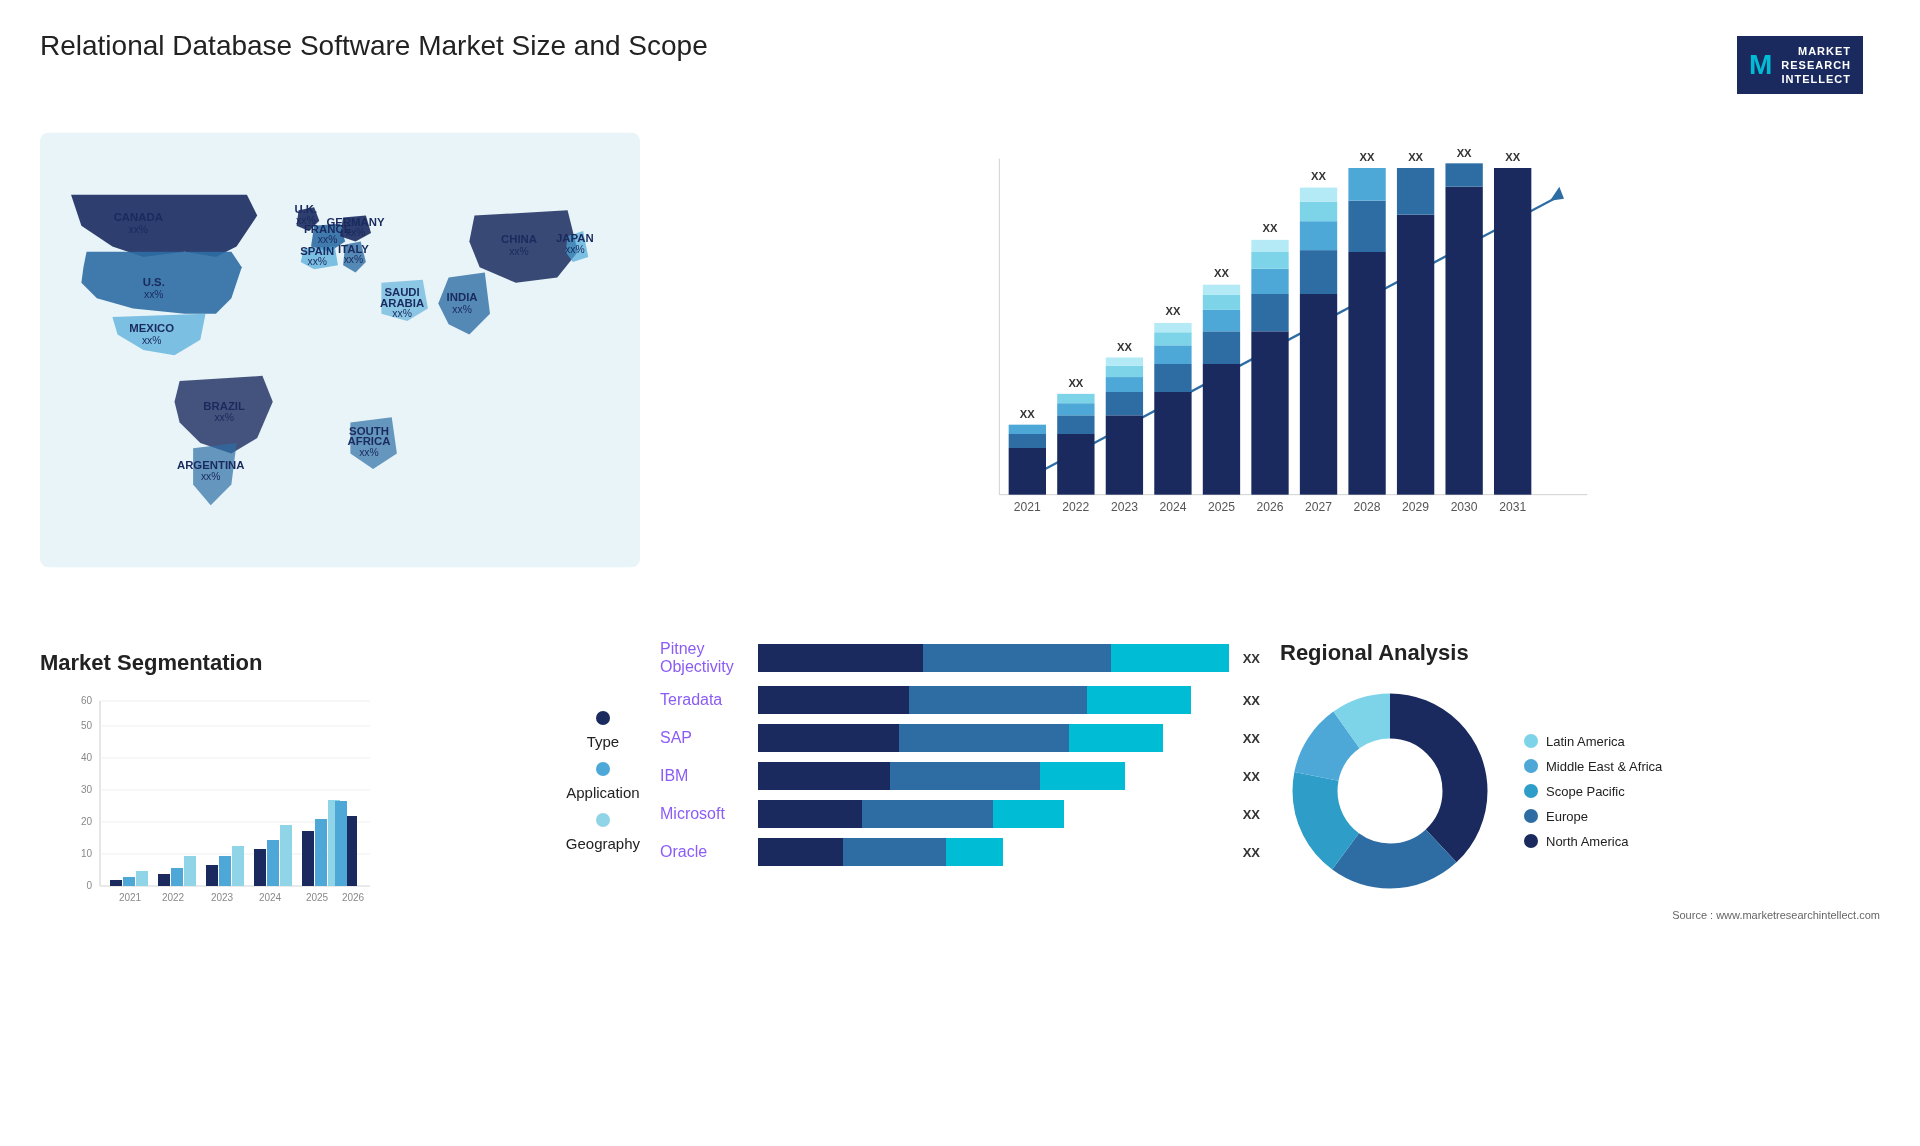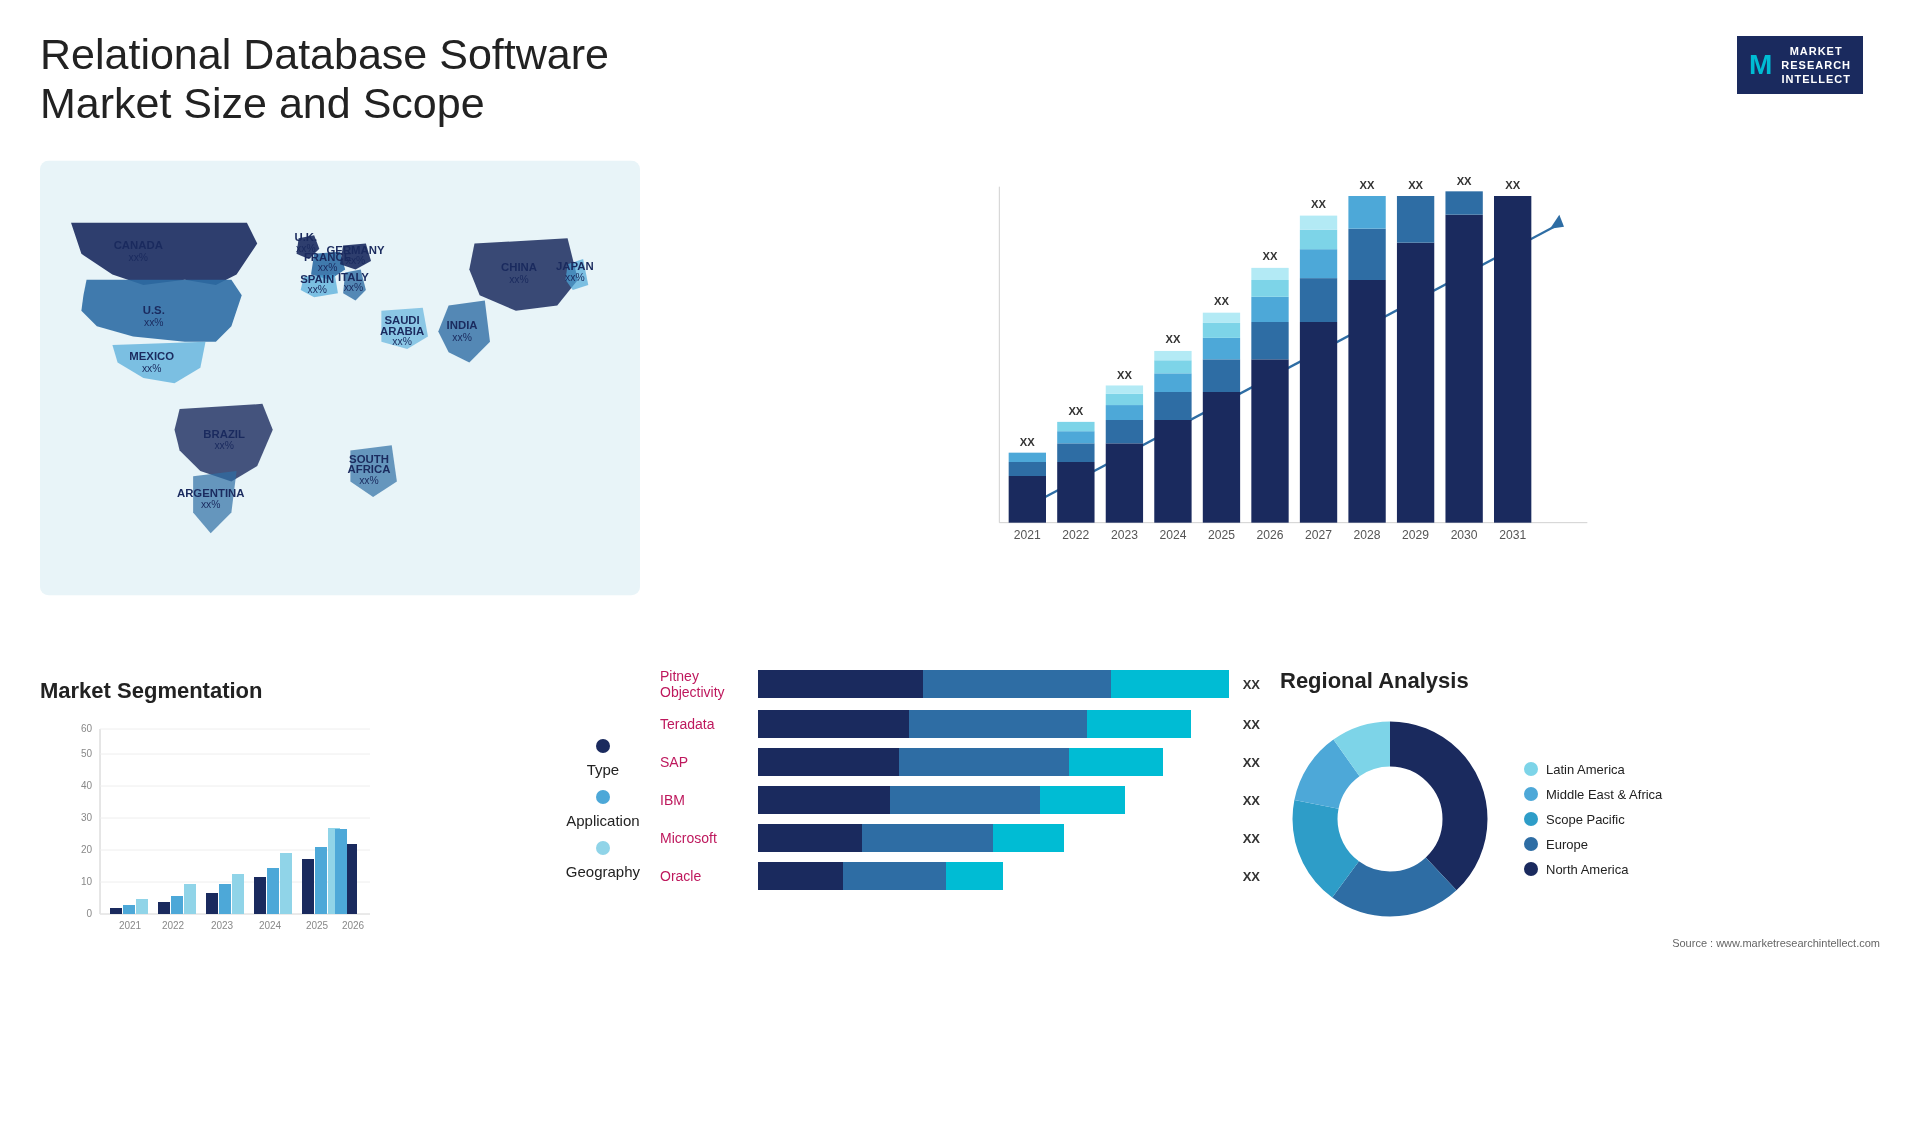--- a/index.html
+++ b/index.html
@@ -11,21 +11,21 @@
       padding: 30px 40px;
       color: #222;
     }
     .header {
       display: flex;
       justify-content: space-between;
       align-items: flex-start;
       margin-bottom: 20px;
     }
     .title {
-      font-size: 43px;
+      font-size: 28px;
       font-weight: 400;
       color: #222;
       max-width: 700px;
     }
     .logo {
       width: 160px;
       height: 70px;
       display: flex;
       flex-direction: column;
       align-items: center;
@@ -42,21 +42,21 @@
       display: flex;
       align-items: center;
       gap: 8px;
     }
     .logo-m {
       font-size: 28px;
       font-weight: 900;
       color: #00bcd4;
     }
     .logo-text { line-height: 1.3; }
-    .logo-text span { display: block; }
+    .logo-text span { display: block; text-align: right; }
 
     .main-content {
       display: grid;
       grid-template-columns: 600px 1fr;
       grid-template-rows: auto auto;
       gap: 20px;
     }
 
     
     .map-section {
@@ -152,22 +152,22 @@
     
     .players-section { }
     .player-row {
       display: flex;
       align-items: center;
       margin-bottom: 10px;
       gap: 8px;
     }
     .player-name {
       width: 90px;
-      font-size: 14px;
-      color: #be185d;
+      font-size: 16px;
+      color: #8b5cf6;
       flex-shrink: 0;
     }
     .player-bar-wrap {
       flex: 1;
       height: 28px;
       display: flex;
       position: relative;
     }
     .player-bar-seg1 {
       height: 100%;

